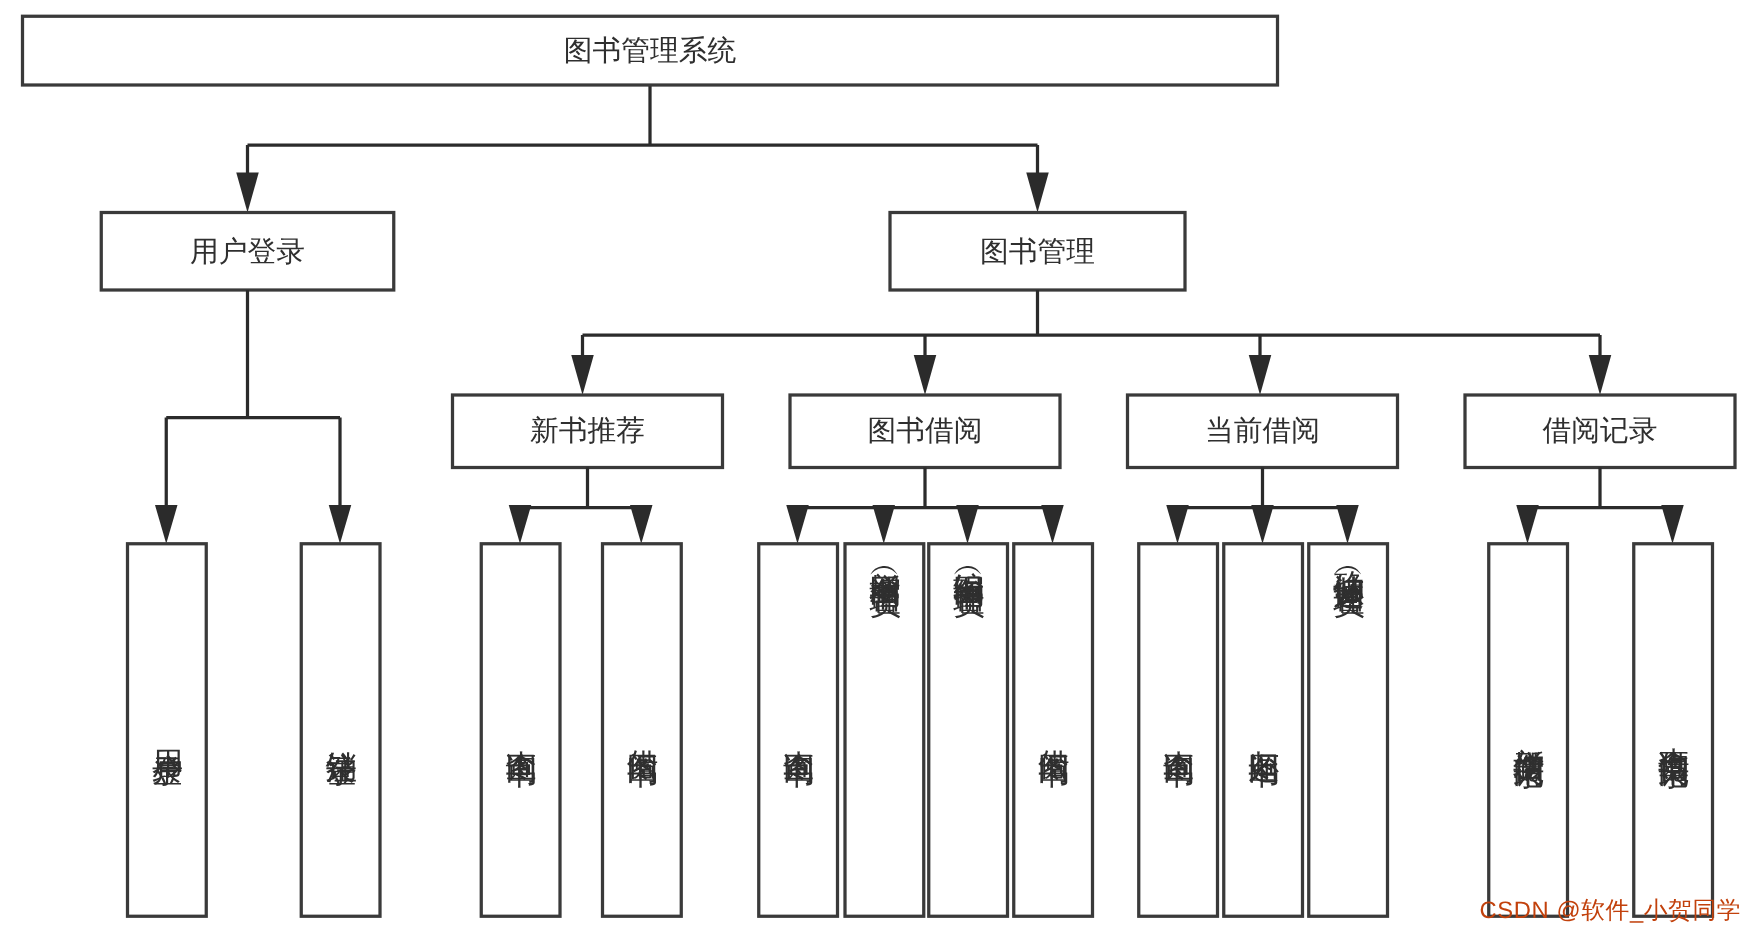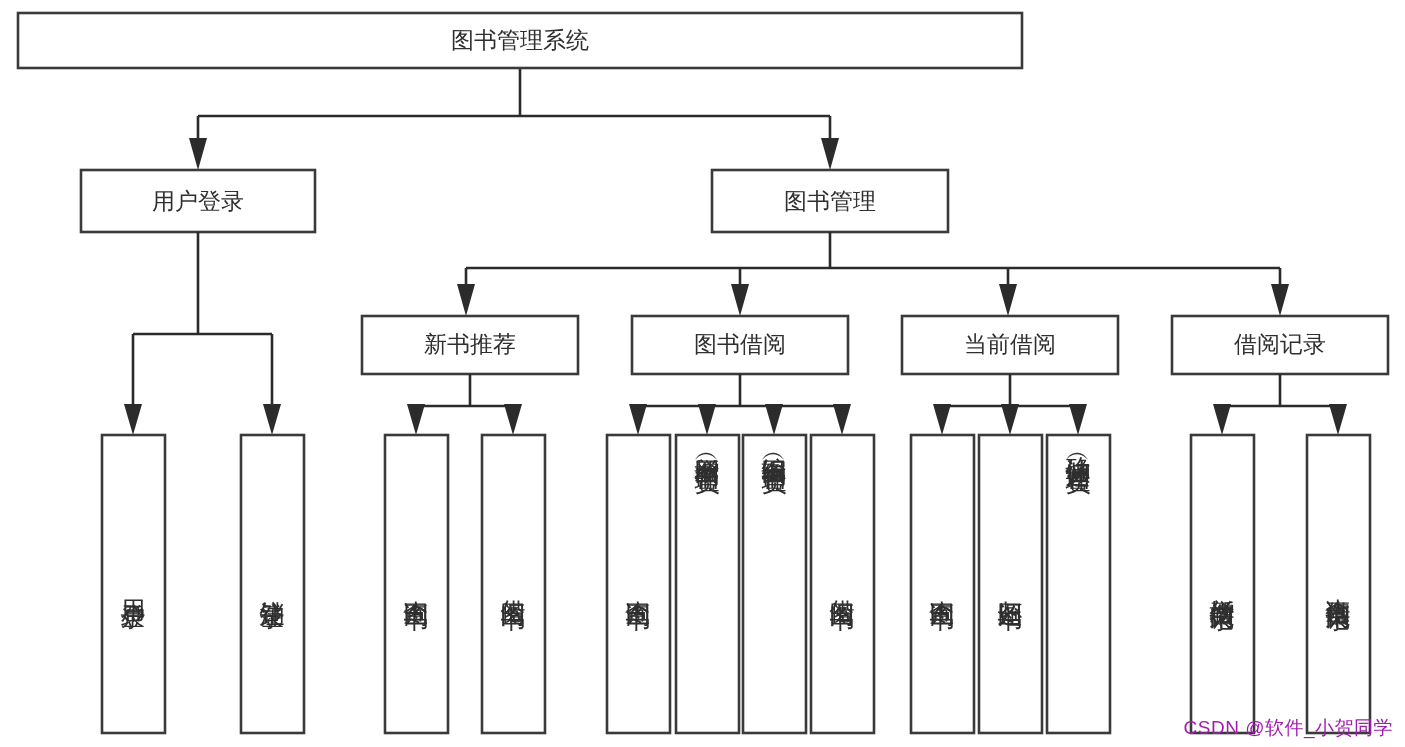--- a/index.html
+++ b/index.html
@@ -65,21 +65,21 @@
     letter-spacing: 2px;
     white-space: nowrap;
     text-align: center;
   }
   .watermark {
     position: absolute;
     right: 12px;
     bottom: 6px;
     font-family: "Liberation Sans", "DejaVu Sans", sans-serif;
     font-size: 19px;
-    color: #a21caf;
+    color: #c2410c;
     letter-spacing: 0.5px;
     user-select: none;
   }
 </style>
 </head>
 <body>
 
 <div id="diagram-root">
 
   <svg id="tree" viewBox="0 0 1405 747">

